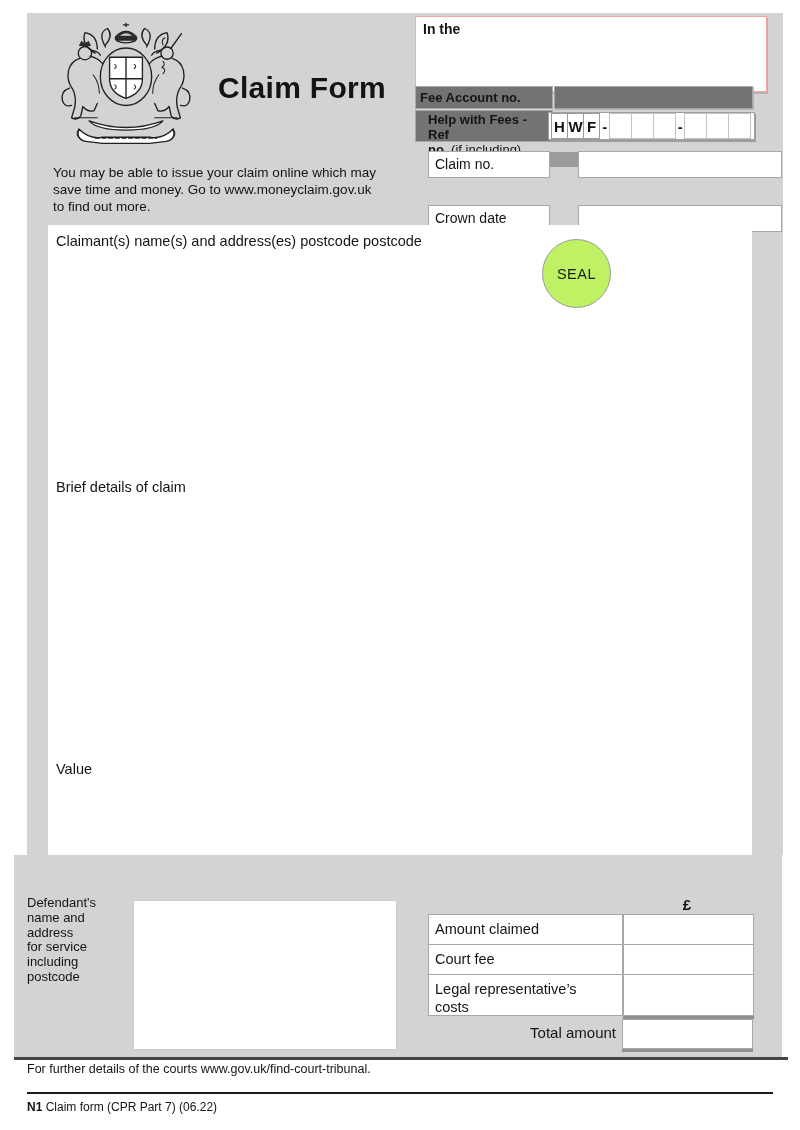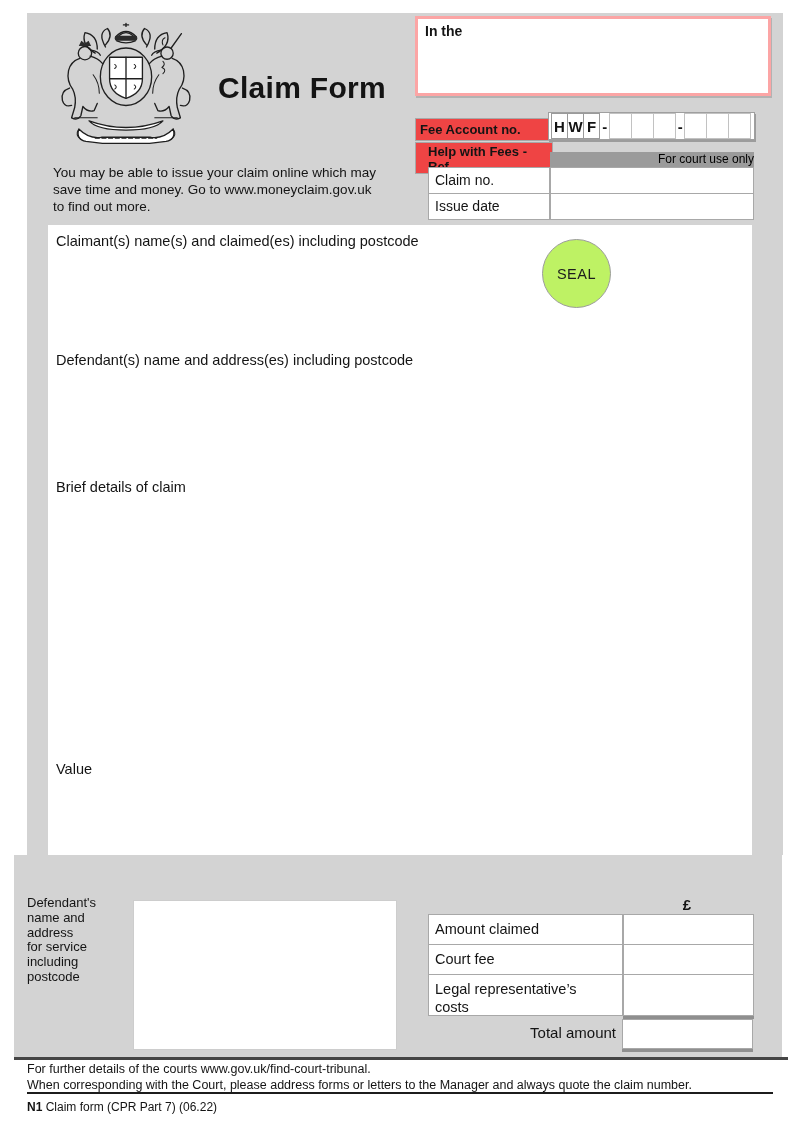--- a/index.html
+++ b/index.html
@@ -13,37 +13,37 @@
   .panel-top{left:27px;top:13px;width:756px;height:842px;background:#d3d3d3;}
   .panel-bottom{left:14px;top:855px;width:768px;height:202px;background:#d3d3d3;}
   .bottom-line{left:14px;top:1057px;width:774px;height:3px;background:#454545;}
 
   
   .crest{left:48px;top:22px;width:156px;height:130px;}
   .title{left:218px;top:71px;font-size:30px;font-weight:bold;letter-spacing:.3px;}
   .notice{left:53px;top:164px;width:380px;font-size:13.5px;font-weight:normal;line-height:17px;white-space:pre-line;}
 
   
-  .box{background:#ffffff;border:3px solid #fca5a5;box-shadow:1px 2px 0 #b2b2b2;}
+  .box{background:#ffffff;border:1px solid #fca5a5;box-shadow:1px 2px 0 #b2b2b2;}
   .in-the{left:415px;top:16px;width:336px;height:66px;padding:4px 7px;font-size:14px;font-weight:bold;box-sizing:content-box;}
-  .cell{background:#ef4444;border:1px solid #a8a8a8;box-sizing:border-box;margin-top:32px;}
+  .cell{background:#737373;border:1px solid #a8a8a8;box-sizing:border-box;}
   .fee-label{left:415px;top:86px;width:138px;height:23px;padding:3px 4px 0;font-size:13px;font-weight:bold;}
   .fee-value{left:554px;top:86px;width:199px;height:23px;box-shadow:1px 1px 0 #b2b2b2;}
   .hwf-label{left:415px;top:110px;width:138px;height:32px;padding:1px 12px 0;font-size:13px;line-height:15px;}
   .hwf-wrap{left:548px;top:112px;width:207px;height:28px;background:#fff;border:1px solid #9f9f9f;
     box-shadow:1px 2px 0 #9c9c9c;display:flex;align-items:center;padding:0 3px;box-sizing:border-box;}
   .hwf-letter{width:19px;height:24px;border:1px solid #9a9a9a;margin-left:-1px;background:#fff;
     display:flex;align-items:center;justify-content:center;font-size:15px;font-weight:bold;}
   .hwf-dash{width:12px;text-align:center;font-weight:bold;font-size:15px;}
   .hwf-cell{width:21px;height:24px;border:1px solid #c2c2c2;margin-left:-1px;background:#fff;}
   .hwf-group{display:flex;}
 
   .court-banner{left:550px;top:152px;width:204px;height:15px;background:#9b9b9b;color:#000;
     font-size:12px;line-height:15px;text-align:right;}
-  .court-table{left:428px;top:168px;width:302px;display:grid;grid-template-columns:122px 204px;grid-auto-rows:26px;}
+  .court-table{left:428px;top:152px;width:302px;display:grid;grid-template-columns:122px 204px;grid-auto-rows:26px;gap:28px;}
   .court-table>div{background:#fff;border:1px solid #a8a8a8;margin-top:-1px;box-sizing:border-box;}
   .court-table .lbl{padding:4px 0 0 6px;font-size:14px;}
 
   
   .main-box{left:48px;top:225px;width:704px;height:630px;background:#ffffff;}
   .sec-label{position:absolute;font-size:14.5px;}
   .seal{left:542px;top:239px;width:67px;height:67px;border:1px solid #9c9c9c;border-radius:50%;
     background:#bef264;display:flex;align-items:center;justify-content:center;font-size:14.5px;letter-spacing:.5px;color:#1c1c1c;}
   .region{position:absolute;}
 
@@ -153,31 +153,30 @@
       <div class="hwf-cell"></div>
       <div class="hwf-cell"></div>
       <div class="hwf-cell"></div>
     </div>
   </div>
 
   <div class="abs court-banner">For court use only</div>
   <div class="abs court-table">
     <div class="lbl">Claim no.</div>
     <div></div>
-    <div class="lbl">Issue date</div>
+    <div class="lbl">Crown date</div>
     <div></div>
   </div>
 
   <div class="abs main-box"></div>
-  <div class="sec-label" style="left:56px;top:233px;">Claimant(s) name(s) and claimed(es) including postcode</div>
+  <div class="sec-label" style="left:56px;top:233px;">Claimant(s) name(s) and address(es) postcode postcode</div>
   <div class="abs seal">
     <span>SEAL</span>
   </div>
   <div class="region" style="left:48px;top:252px;width:480px;height:98px;"></div>
-  <div class="sec-label" style="left:56px;top:352px;">Defendant(s) name and address(es) including postcode</div>
   <div class="region" style="left:48px;top:372px;width:700px;height:104px;"></div>
   <div class="sec-label" style="left:56px;top:479px;">Brief details of claim</div>
   <div class="region" style="left:48px;top:499px;width:700px;height:238px;"></div>
   <div class="sec-label" style="left:56px;top:741px;margin-top:20px;">Value</div>
   <div class="region" style="left:48px;top:761px;width:700px;height:92px;"></div>
 
   <div class="abs service-label">Defendant's
 name and
 address
 for service
@@ -191,19 +190,18 @@
     <div></div>
     <div class="lbl">Court fee</div>
     <div></div>
     <div class="lbl">Legal representative’s costs</div>
     <div class="val-last"></div>
   </div>
   <div class="abs total-label">Total amount</div>
   <div class="abs total-box"></div>
 
   <div class="abs footer-1">For further details of the courts www.gov.uk/find-court-tribunal.</div>
-  <div class="abs footer-2">When corresponding with the Court, please address forms or letters to the Manager and always quote the claim number.</div>
   <div class="abs footer-rule"></div>
   <div class="abs form-id">
     <b>N1</b><span> Claim form (CPR Part 7) (06.22)</span>
   </div>
 
 </div>
 
 </body></html>

